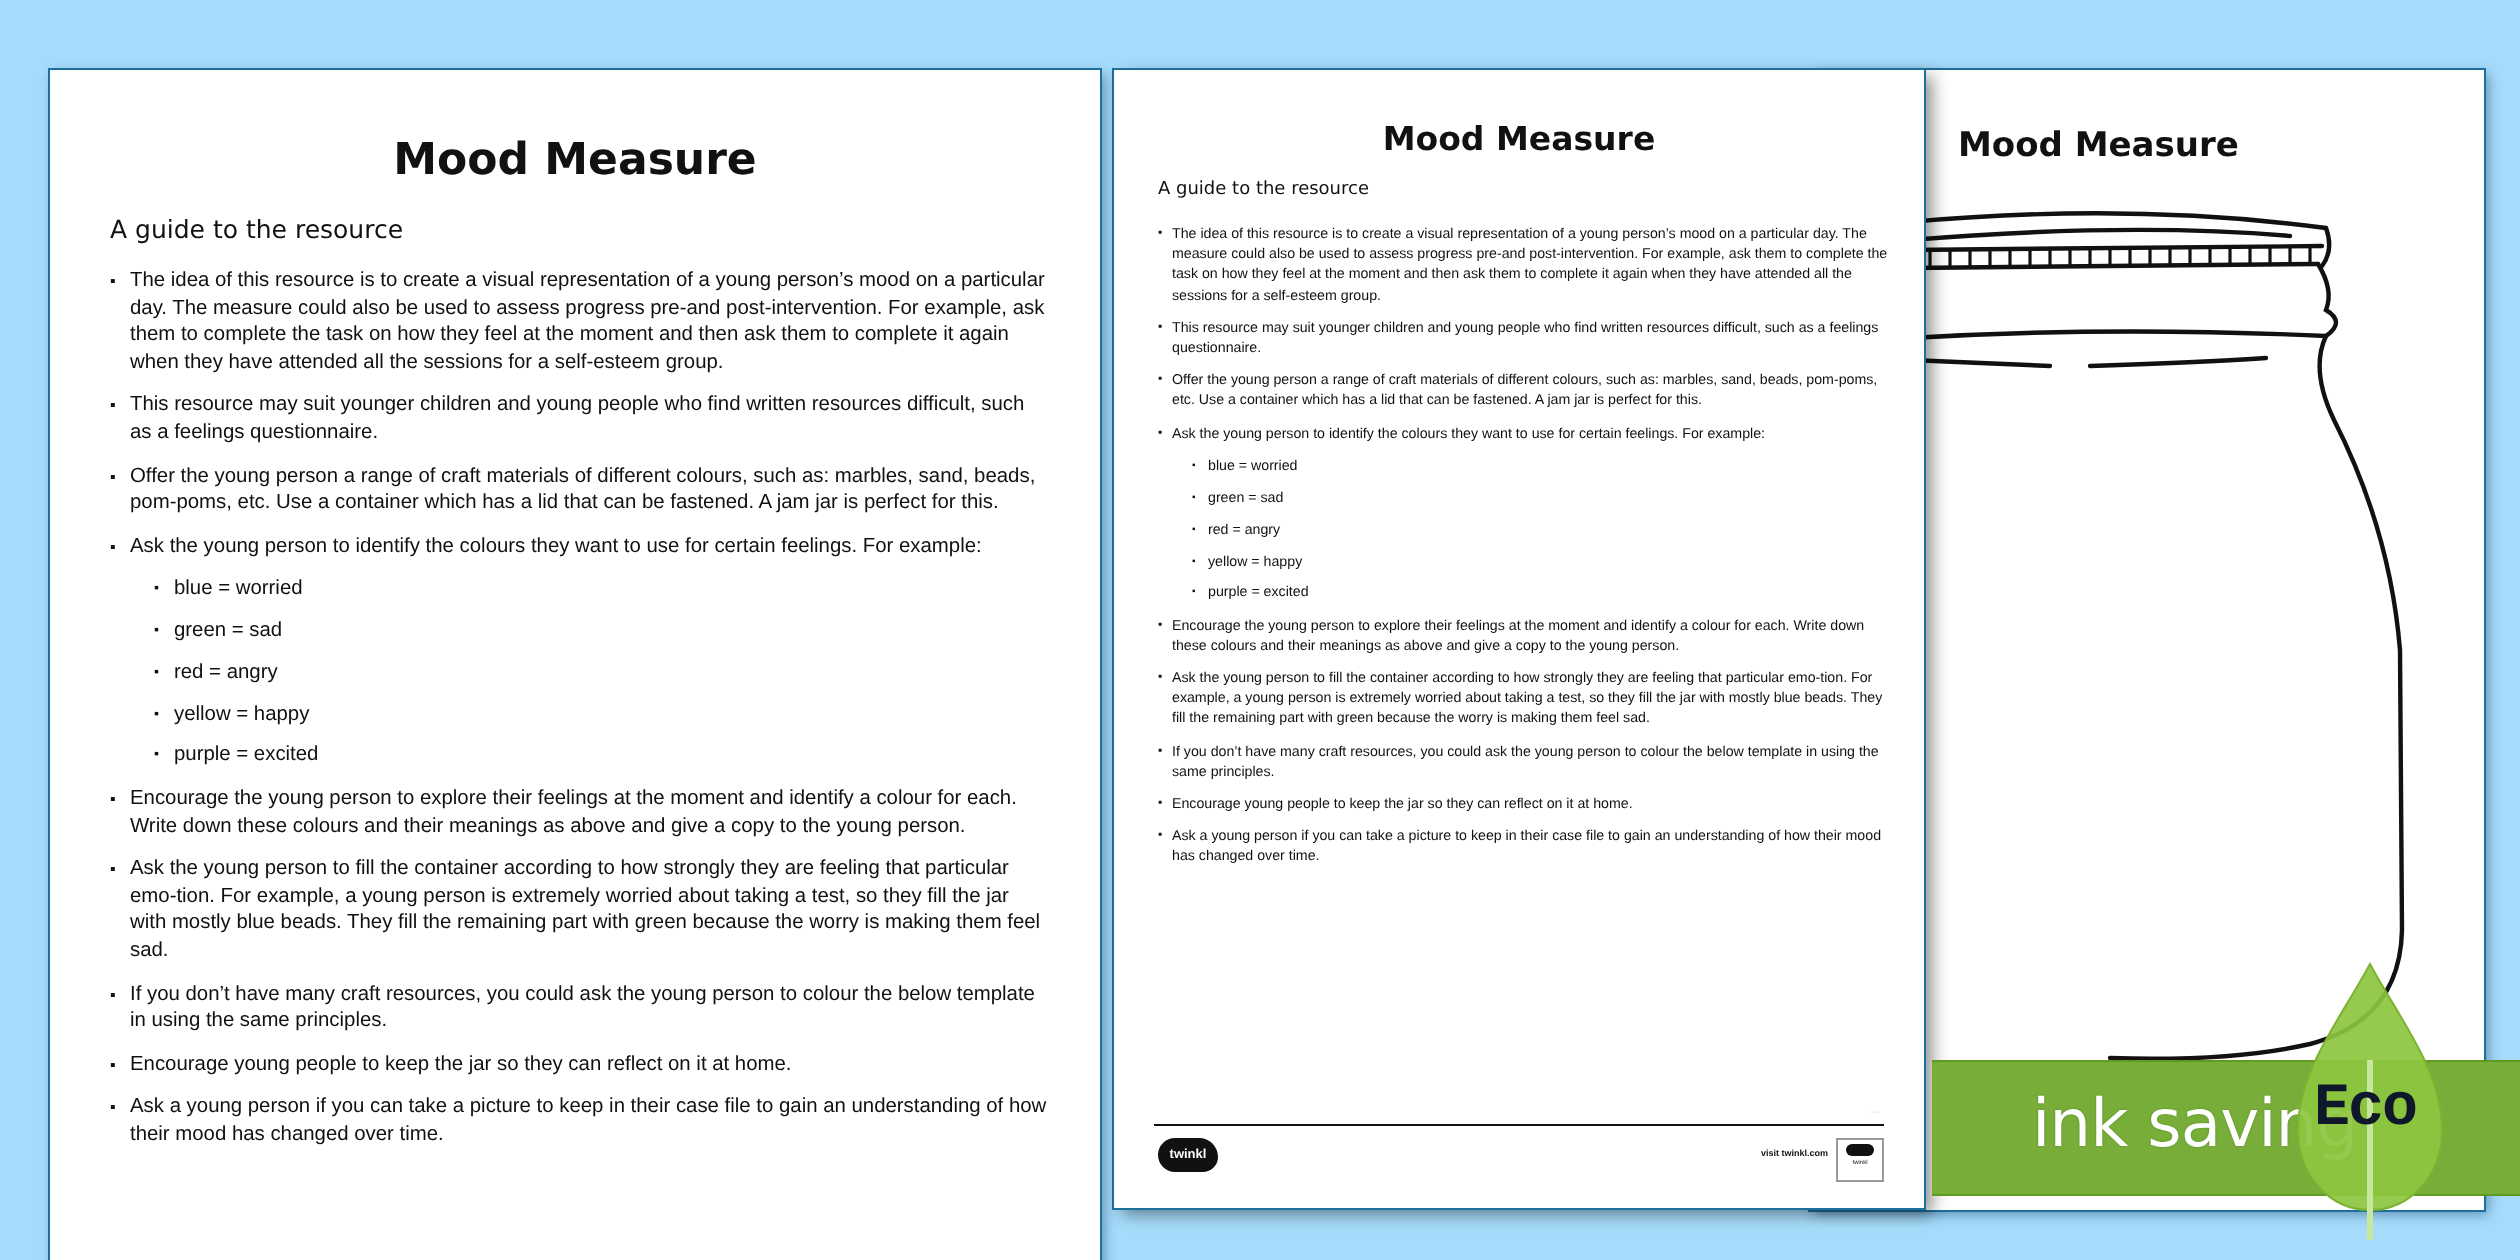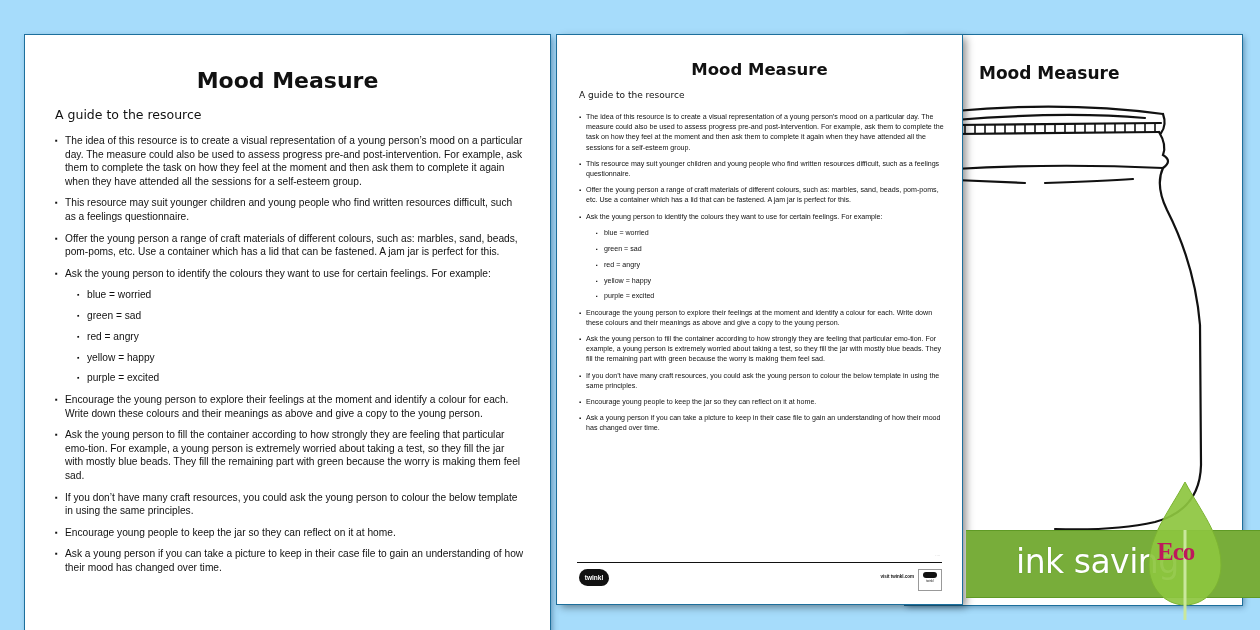--- a/index.html
+++ b/index.html
@@ -80,22 +80,22 @@
     background:#78ad3a; border-top:1px solid #5f9a25; border-bottom:1px solid #5f9a25;
   }
   #eco-banner .ink-text {
     position:absolute; left:18px; top:11px; font-size:33px; color:#fff;
     font-family:"DejaVu Sans", sans-serif; letter-spacing:-0.5px;
     text-shadow: 0 0 1px #4d8a1a;
     margin-left: 32px;
   }
   #eco-leaf { position:absolute; left:1145px; top:480px; z-index:6; }
   #eco-leaf .eco-text {
-    position:absolute; left:12px; top:58px; font-size:25px; font-weight:bold; color:#be185d;
-    font-family:Liberation Serif, serif; letter-spacing:-1px;
+    position:absolute; left:12px; top:58px; font-size:30px; font-weight:bold; color:#0f172a;
+    font-family:Liberation Mono, monospace; letter-spacing:-1px;
   }
 </style>
 </head>
 <body>
 
 <div class="page" id="page-right">
   <div class="title">Mood Measure</div>
   <svg class="jar" width="337" height="570" viewBox="0 0 337 570">
     <g fill="none" stroke="#111" stroke-width="2.2" stroke-linecap="round">
 

